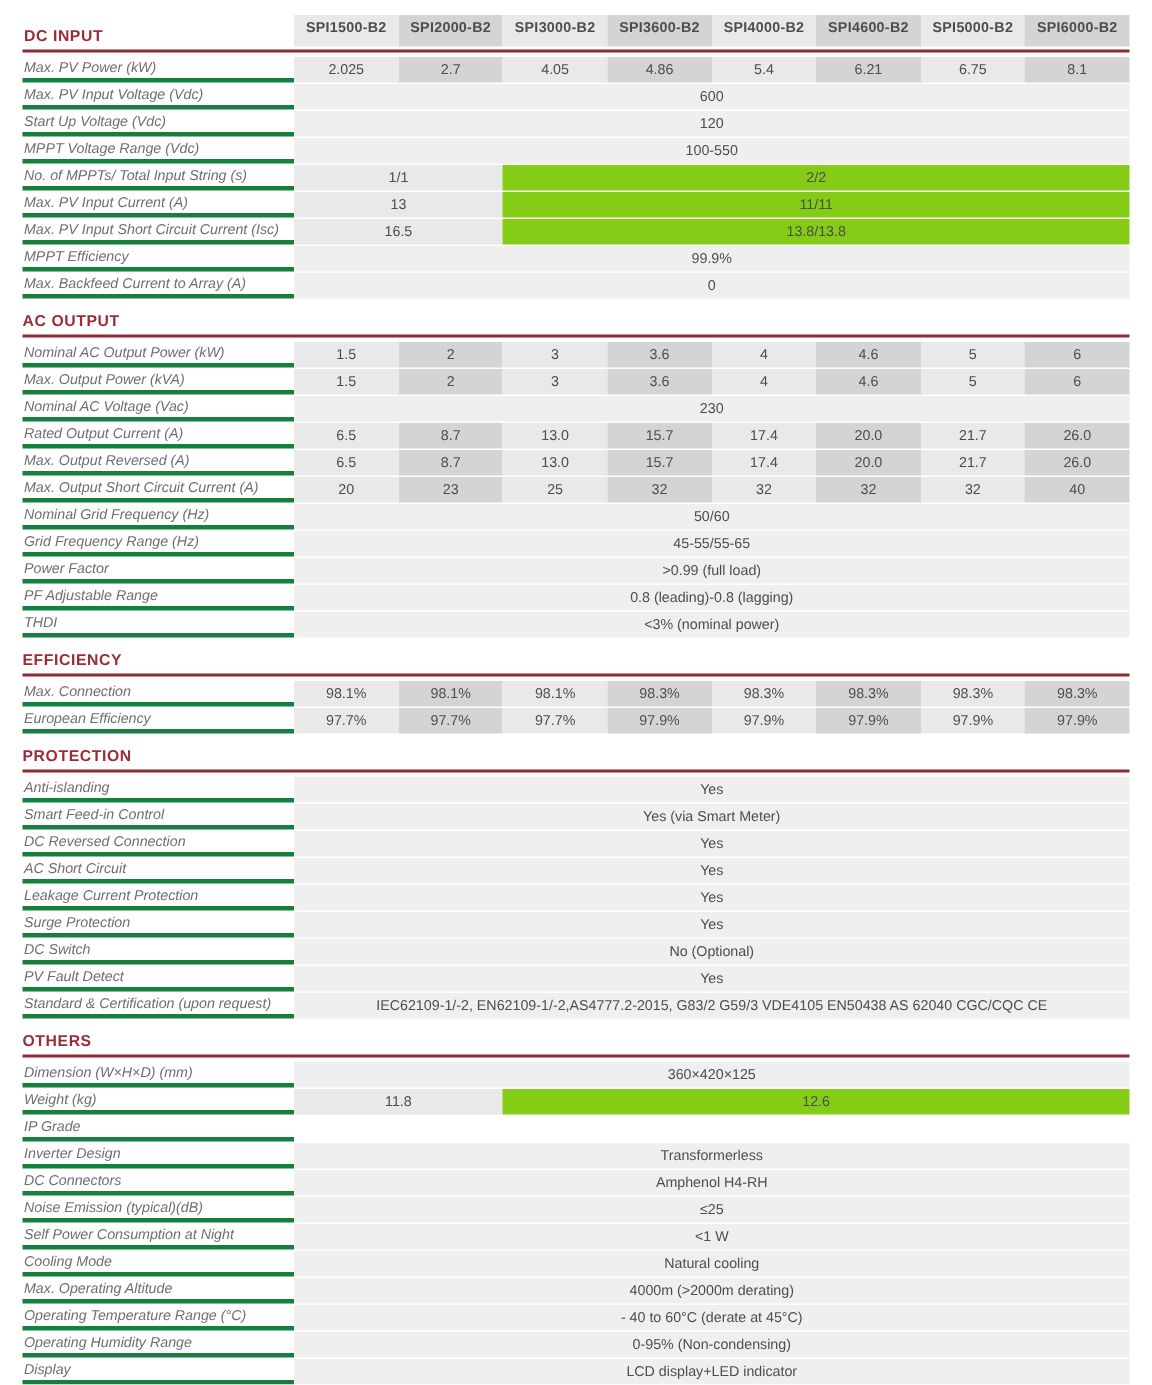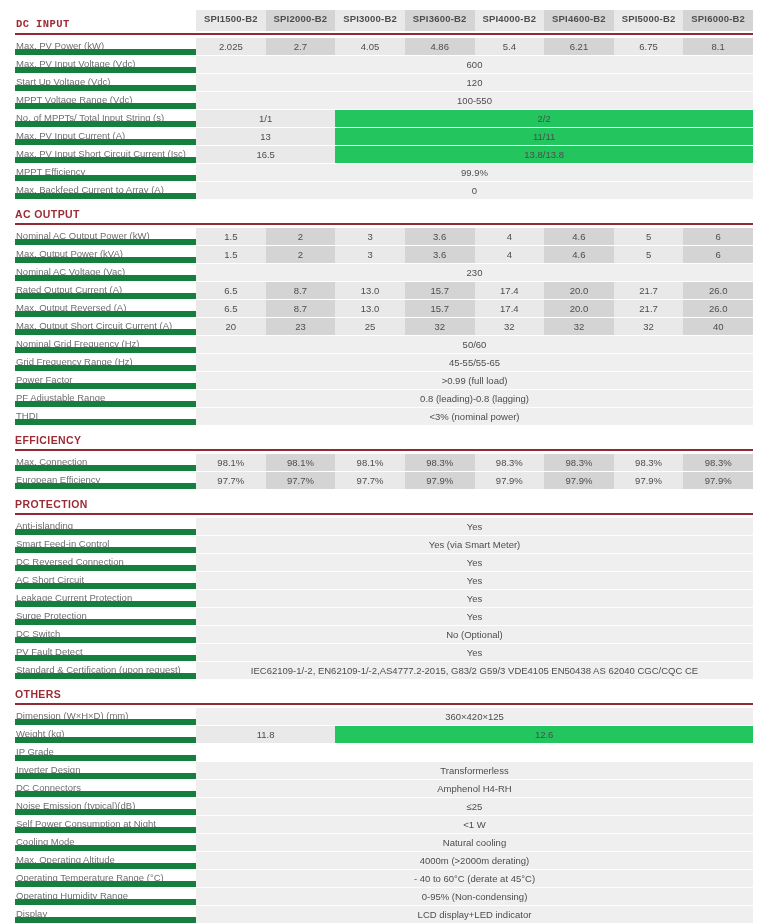--- a/index.html
+++ b/index.html
@@ -25,58 +25,57 @@
   .red-line {
     height: 0;
     border-top: 2px solid #8e2b33;
     margin: 2px 0 3px 0;
   }
 
   .hdr-row { display: flex; align-items: flex-end; }
   .hdr-title {
     width: 181px; box-sizing: border-box;
     padding-left: 1px;
-    font-family: Liberation Mono, monospace;
   }
   .hdr-cells { display: flex; flex: 1; }
   .hdr-cell {
     flex: 1;
     height: 21px; line-height: 21px;
     text-align: center;
     font-size: 9.5px; font-weight: bold;
     color: #9b2c35;
     letter-spacing: 0.2px;
   }
 
   .row {
     display: flex;
     height: 17px;
     margin-bottom: 1px;
   }
   .row-label {
     width: 181px; box-sizing: border-box;
     font-size: 9.5px; color: #6e6e6e;
     line-height: 16px;
-    border-bottom: 6px solid #15803d;
+    border-bottom: 3px solid #15803d;
     padding-left: 1px;
-    white-space: nowrap; overflow: hidden;
+    white-space: nowrap; overflow: hidden; font-style: italic;
   }
   .cells { display: flex; flex: 1; }
   .cell, .span-cell, .split-left, .split-right {
     font-size: 9.5px; color: #4d4d4d;
     text-align: center;
     line-height: 17px;
     white-space: nowrap; overflow: hidden;
   }
   .cell { flex: 1; }
   .cell.light { background: #e9e9e9; }
   .cell.dark  { background: #d4d4d4; }
   .span-cell  { flex: 8; background: #efefef; text-align: center; }
   .split-left { flex: 2; background: #e9e9e9; }
-  .split-right{ flex: 6; background: #22c55e; }
+  .split-right{ flex: 6; background: #84cc16; }
 </style>
 </head>
 <body>
 
 <div class="sheet">
   <div id="table-root">
       <div class="section">
         <div class="hdr-row">
           <div class="hdr-title section-title">DC INPUT</div>
           <div class="hdr-cells">

